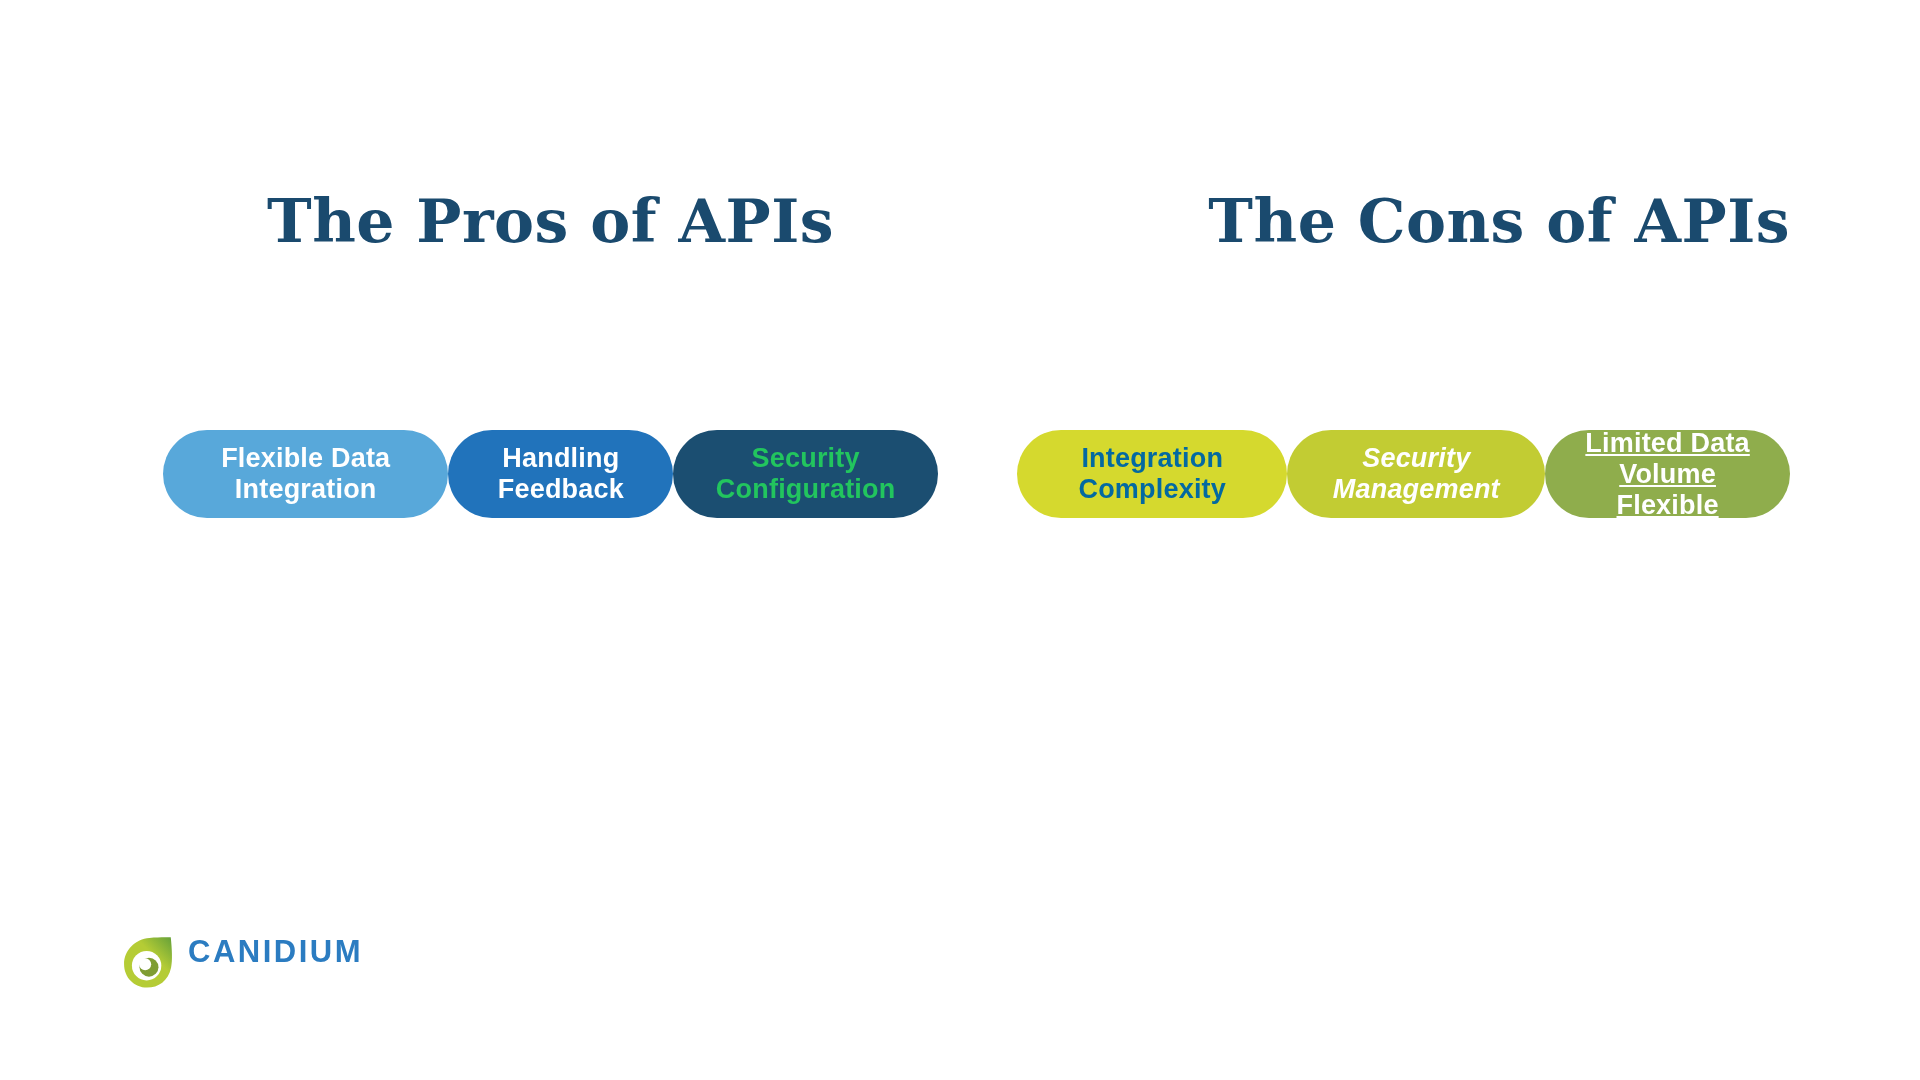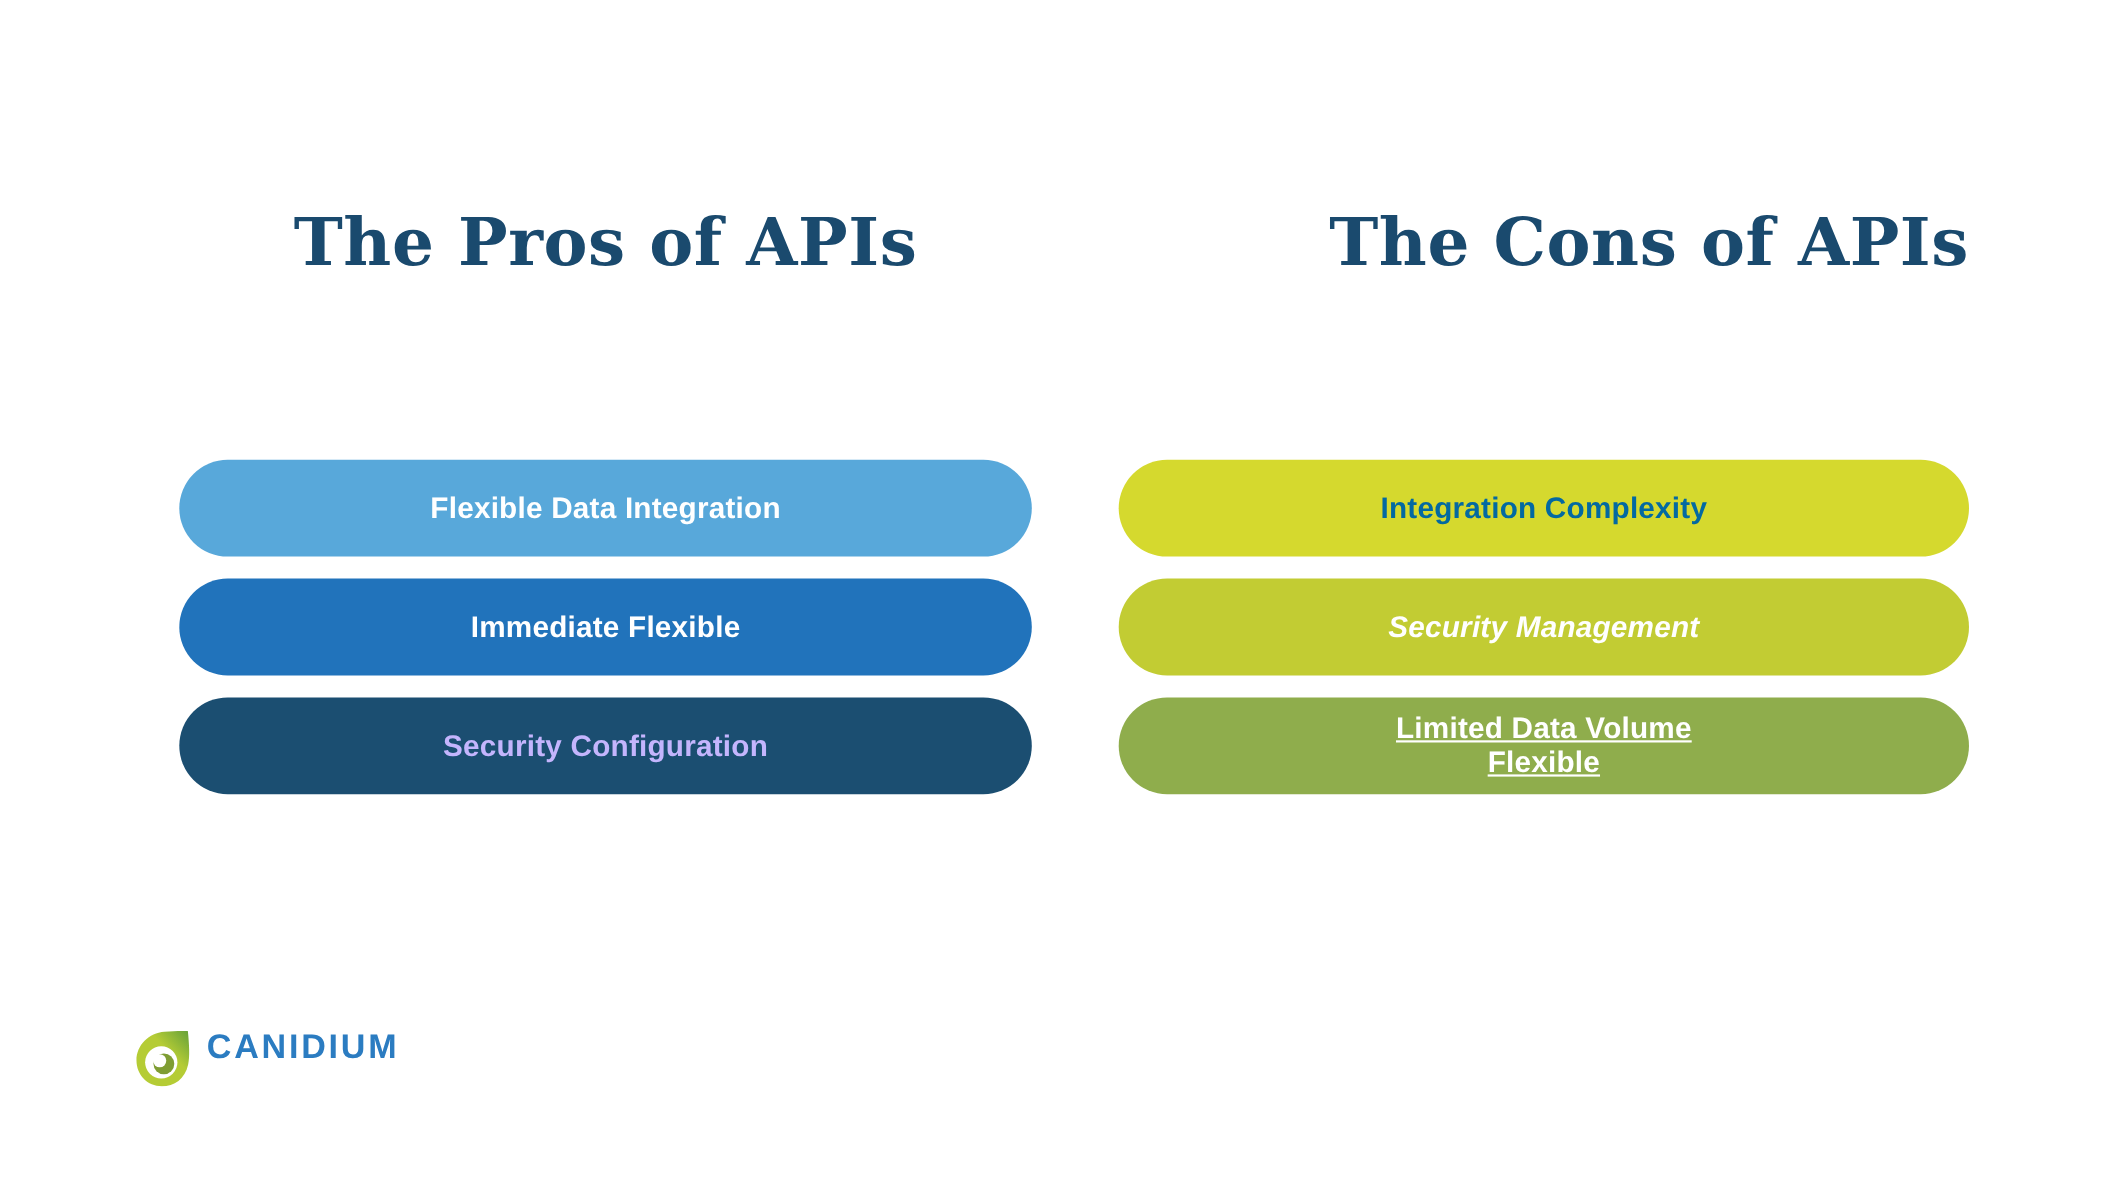--- a/index.html
+++ b/index.html
@@ -23,23 +23,23 @@
     font-family: "DejaVu Serif", "Liberation Serif", serif;
     font-size: 60px;
     font-weight: 700;
     letter-spacing: 0.5px;
   }
   #title-left  { left: 163px; width: 775px; }
   #title-right { left: 1017px; width: 773px; }
 
   .bars {
     position: absolute;
-    top: 418px;
+    top: 430px;
     display: flex;
-    flex-direction: column;
+    flex-direction: row;
   }
   #bars-left  { left: 163px;  width: 775px; }
   #bars-right { left: 1017px; width: 773px; }
 
   .bar {
     position: relative;
     height: 88px;
     margin-bottom: 20px;
     border-radius: 44px;
     display: flex;
@@ -91,26 +91,26 @@
 
   <div class="bars" id="bars-left">
       <div class="bar" style="background: rgb(88, 168, 218);">
         <div class="bar-label" style="color: rgb(255, 255, 255);">
           <div>Flexible Data Integration</div>
         </div>
         <div class="connector" style="background: rgb(18, 62, 94);"></div>
       </div>
       <div class="bar" style="background: rgb(33, 115, 187);">
         <div class="bar-label" style="color: rgb(255, 255, 255);">
-          <div>Immediate Flexible</div>
+          <div>Handling Feedback</div>
         </div>
         <div class="connector" style="background: rgb(18, 62, 94);"></div>
       </div>
       <div class="bar" style="background: rgb(27, 78, 113);">
-        <div class="bar-label" style="color: #c4b5fd;">
+        <div class="bar-label" style="color: #22c55e;">
           <div>Security Configuration</div>
         </div>
       </div>
     </div>
 
   <div class="bars" id="bars-right">
       <div class="bar" style="background: rgb(213, 217, 46);">
         <div class="bar-label" style="color: #0369a1;">
           <div>Integration Complexity</div>
         </div>

